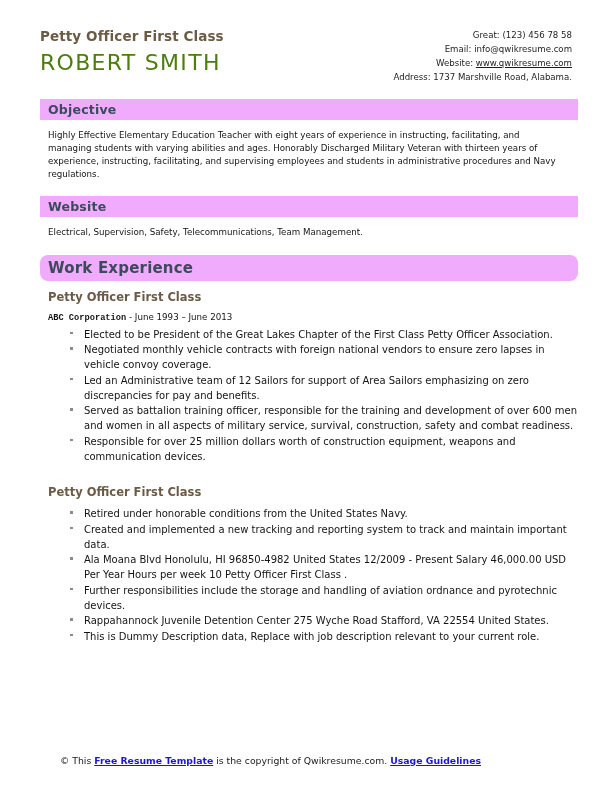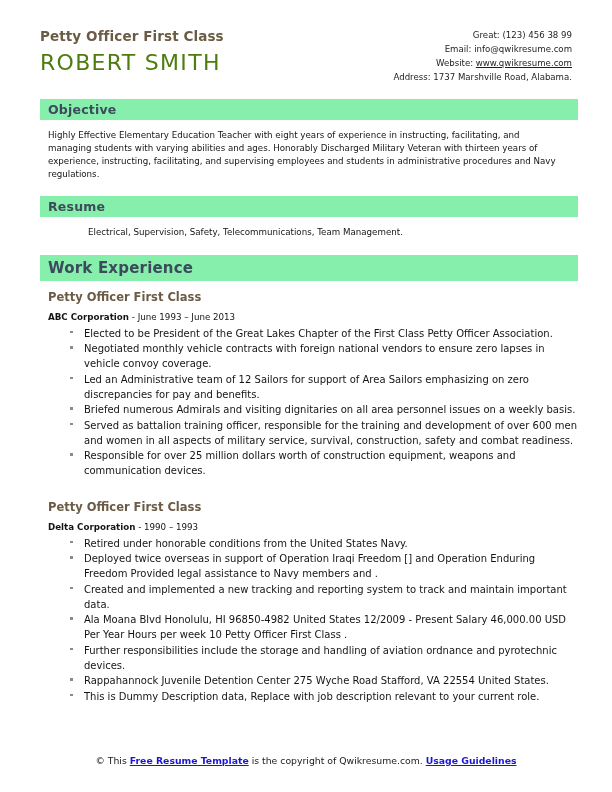--- a/index.html
+++ b/index.html
@@ -57,63 +57,63 @@
     padding-top: 3px;
   }
   .contact-line { white-space: normal; }
   .contact-link {
     color: #1d1d1d;
     text-decoration: underline;
   }
 
   
   .section-bar {
-    background: #86efac;
+    background: #f0abfc;
     margin-top: 14px;
     padding: 3px 0 3px 8px;
     width: 530px;
   }
-  .section-bar.big { padding: 4px 0 4px 8px; }
+  .section-bar.big { padding: 4px 0 4px 8px; border-radius: 8px; }
   .section-title {
     font-size: 12.5px;
     font-weight: bold;
     color: #3d4a5c;
     letter-spacing: 0.2px;
     line-height: 1.2;
   }
   .section-title.big { font-size: 15px; }
 
   
   .section-body {
     font-size: 8.7px;
     line-height: 1.52;
     color: #141414;
     padding: 9px 4px 0 8px;
     width: 516px;
   }
-  .skills-body { padding-bottom: 2px; margin-left: 40px; }
+  .skills-body { padding-bottom: 2px; }
 
   
   .exp-block { padding: 0 0 0 8px; }
   .exp-block.first { padding-top: 10px; }
   .exp-block.later { padding-top: 22px; }
   .exp-title {
     font-size: 11.5px;
     font-weight: bold;
     color: #6b5b45;
     line-height: 1.2;
     margin-bottom: 6px;
   }
   .exp-meta {
     font-size: 8.7px;
     color: #141414;
     margin-bottom: 3px;
     line-height: 1.4;
   }
-  .exp-company { font-weight: bold; }
+  .exp-company { font-weight: bold; font-family: Liberation Mono, monospace; }
   ul.bullets {
     margin: 0;
     padding: 0 0 0 22px;
     list-style: none;
   }
   ul.bullets li {
     font-size: 10px;
     line-height: 1.5;
     color: #141414;
     position: relative;
@@ -130,46 +130,46 @@
     height: 2.6px;
     background: #8a8a8a;
   }
 
   
   .footer {
     position: absolute;
     left: 0;
     right: 0;
     bottom: 24px;
-    text-align: center;
+    text-align: left;
     font-size: 9.3px;
     color: #1a1a1a;
     line-height: 1.55;
-    padding: 0 76px;
+    padding: 0 60px;
   }
   .footer a {
     color: #1a16d6;
     font-weight: bold;
     text-decoration: underline;
   }
 </style>
 </head>
 <body>
 
 <div class="page">
 
   <div class="header">
     <div class="header-left">
       <div class="job-headline">Petty Officer First Class</div>
       <div class="candidate-name">ROBERT SMITH</div>
     </div>
     <div class="header-right">
       <div class="contact-line">
         <span>Great:</span>
-        <span>(123) 456 38 99</span>
+        <span>(123) 456 78 58</span>
       </div>
       <div class="contact-line">
         <span>Email:</span>
         <span>info@qwikresume.com</span>
       </div>
       <div class="contact-line">
         <span>Website:</span>
         <span class="contact-link">www.qwikresume.com</span>
       </div>
       <div class="contact-line">
@@ -178,53 +178,47 @@
       </div>
     </div>
   </div>
 
   <div class="section-bar">
     <div class="section-title">Objective</div>
   </div>
   <div class="section-body">Highly Effective Elementary Education Teacher with eight years of experience in instructing, facilitating, and managing students with varying abilities and ages. Honorably Discharged Military Veteran with thirteen years of experience, instructing, facilitating, and supervising employees and students in administrative procedures and Navy regulations.</div>
 
   <div class="section-bar">
-    <div class="section-title">Resume</div>
+    <div class="section-title">Website</div>
   </div>
   <div class="section-body skills-body">Electrical, Supervision, Safety, Telecommunications, Team Management.</div>
 
   <div class="section-bar big">
     <div class="section-title big">Work Experience</div>
   </div>
 
   <div class="exp-block first">
     <div class="exp-title">Petty Officer First Class</div>
     <div class="exp-meta">
       <span class="exp-company">ABC Corporation</span>
       <span>- June 1993 – June 2013</span>
     </div>
     <ul class="bullets">
         <li>Elected to be President of the Great Lakes Chapter of the First Class Petty Officer Association.</li>
         <li>Negotiated monthly vehicle contracts with foreign national vendors to ensure zero lapses in vehicle convoy coverage.</li>
         <li>Led an Administrative team of 12 Sailors for support of Area Sailors emphasizing on zero discrepancies for pay and benefits.</li>
-        <li>Briefed numerous Admirals and visiting dignitaries on all area personnel issues on a weekly basis.</li>
         <li>Served as battalion training officer, responsible for the training and development of over 600 men and women in all aspects of military service, survival, construction, safety and combat readiness.</li>
         <li>Responsible for over 25 million dollars worth of construction equipment, weapons and communication devices.</li>
       </ul>
   </div>
 
   <div class="exp-block later">
     <div class="exp-title">Petty Officer First Class</div>
-    <div class="exp-meta">
-      <span class="exp-company">Delta Corporation</span>
-      <span>- 1990 – 1993</span>
-    </div>
     <ul class="bullets">
         <li>Retired under honorable conditions from the United States Navy.</li>
-        <li>Deployed twice overseas in support of Operation Iraqi Freedom [] and Operation Enduring Freedom Provided legal assistance to Navy members and .</li>
         <li>Created and implemented a new tracking and reporting system to track and maintain important data.</li>
         <li>Ala Moana Blvd Honolulu, HI 96850-4982 United States 12/2009 - Present Salary 46,000.00 USD Per Year Hours per week 10 Petty Officer First Class .</li>
         <li>Further responsibilities include the storage and handling of aviation ordnance and pyrotechnic devices.</li>
         <li>Rappahannock Juvenile Detention Center 275 Wyche Road Stafford, VA 22554 United States.</li>
         <li>This is Dummy Description data, Replace with job description relevant to your current role.</li>
       </ul>
   </div>
 
   <div class="footer">
     <span>©</span>

